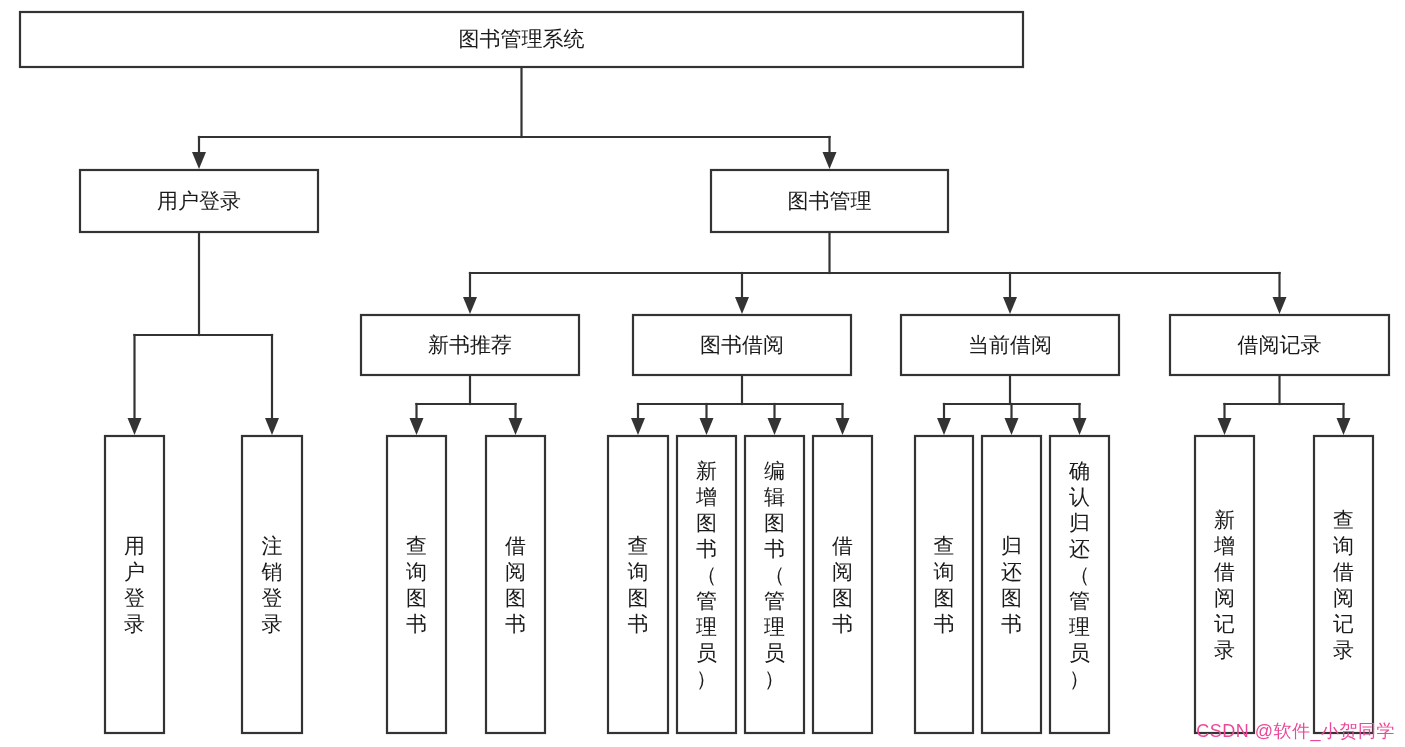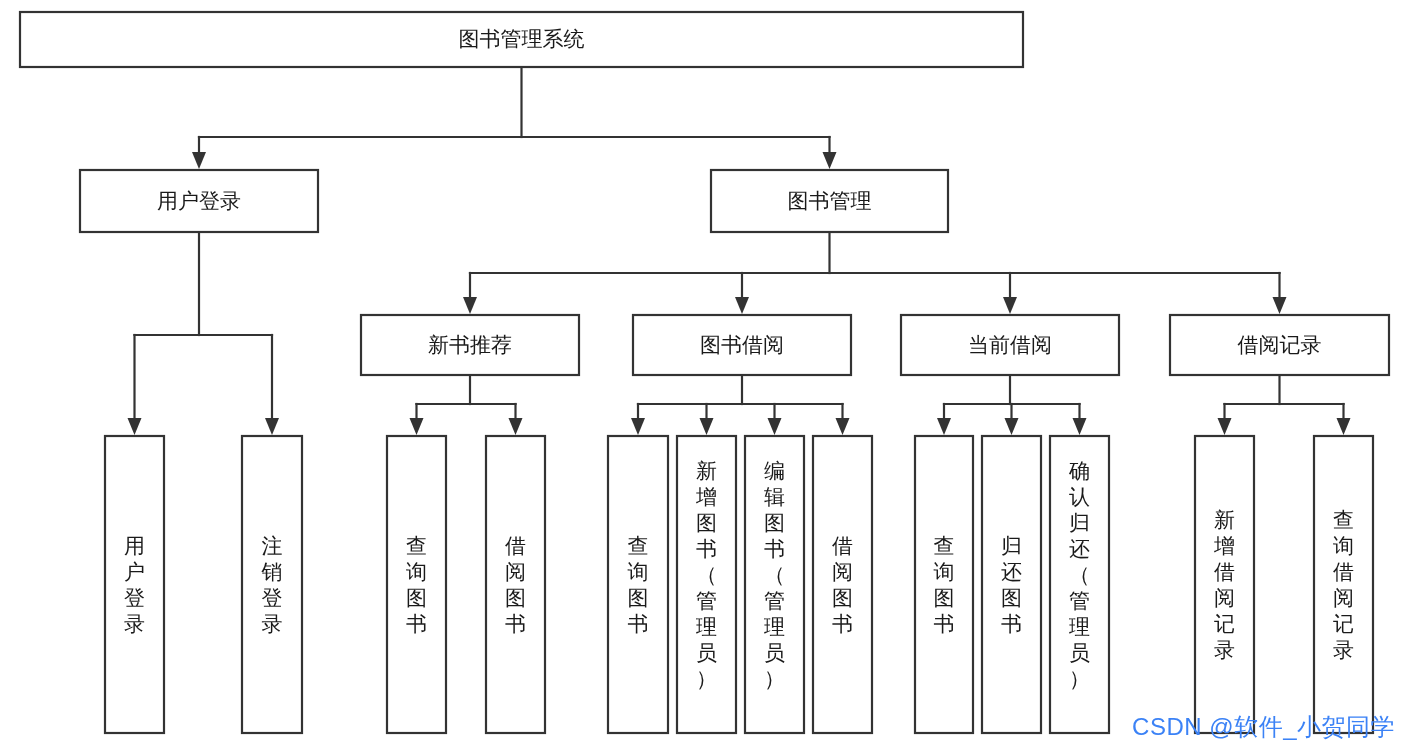--- a/index.html
+++ b/index.html
@@ -52,22 +52,22 @@
     font-family: "Liberation Sans", "DejaVu Sans", sans-serif;
     font-size: 21px;
     fill: #1a1a1a;
     text-anchor: middle;
   }
   .watermark {
     position: absolute;
     right: 10px;
     bottom: 4px;
     font-family: "Liberation Sans", "DejaVu Sans", sans-serif;
-    font-size: 24px;
-    color: #3b82f6;
+    font-size: 18px;
+    color: #ec4899;
     white-space: nowrap;
     letter-spacing: 0.5px;
     user-select: none;
   }
 </style>
 </head>
 <body>
 
 <div id="diagram-root">
   <svg id="tree-svg" viewBox="0 0 1405 747">

